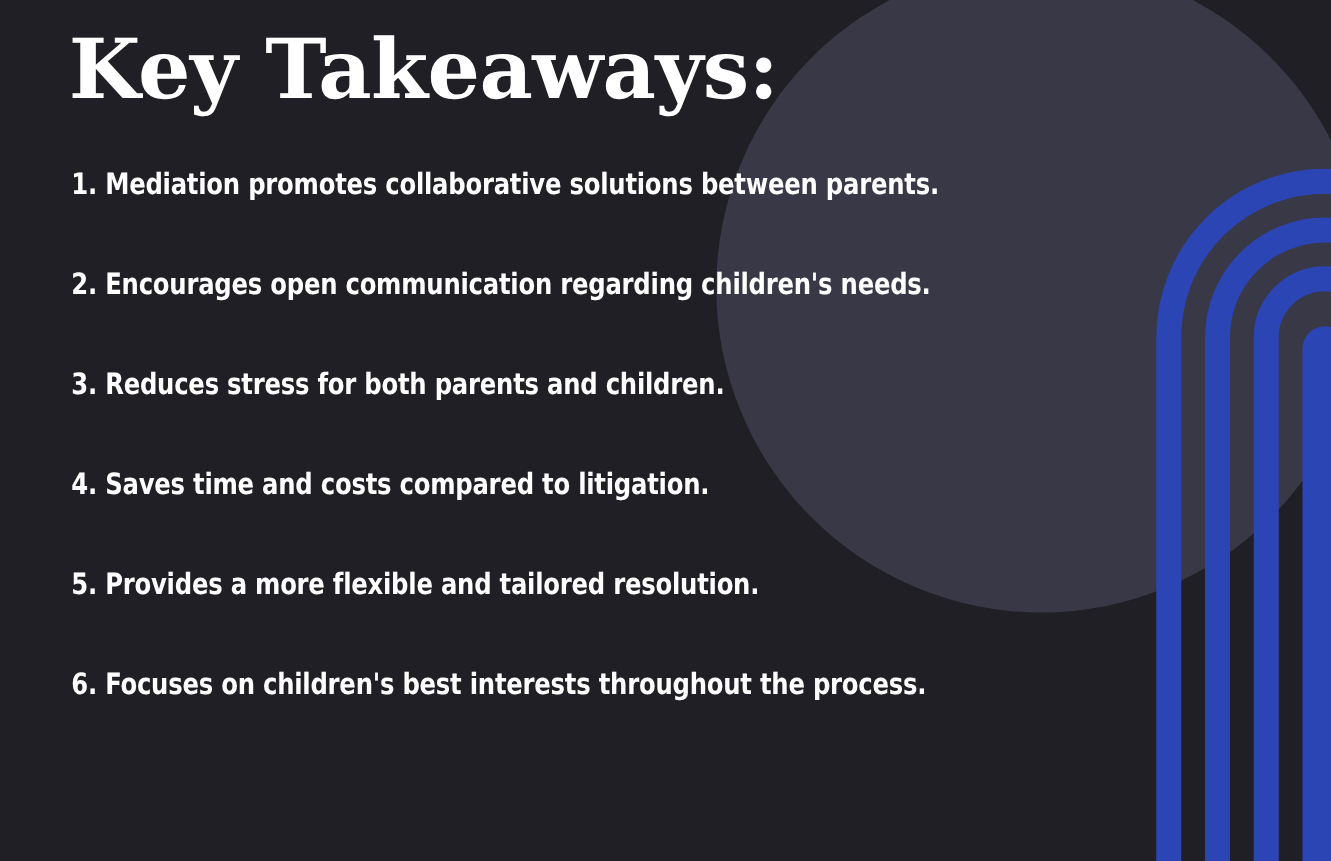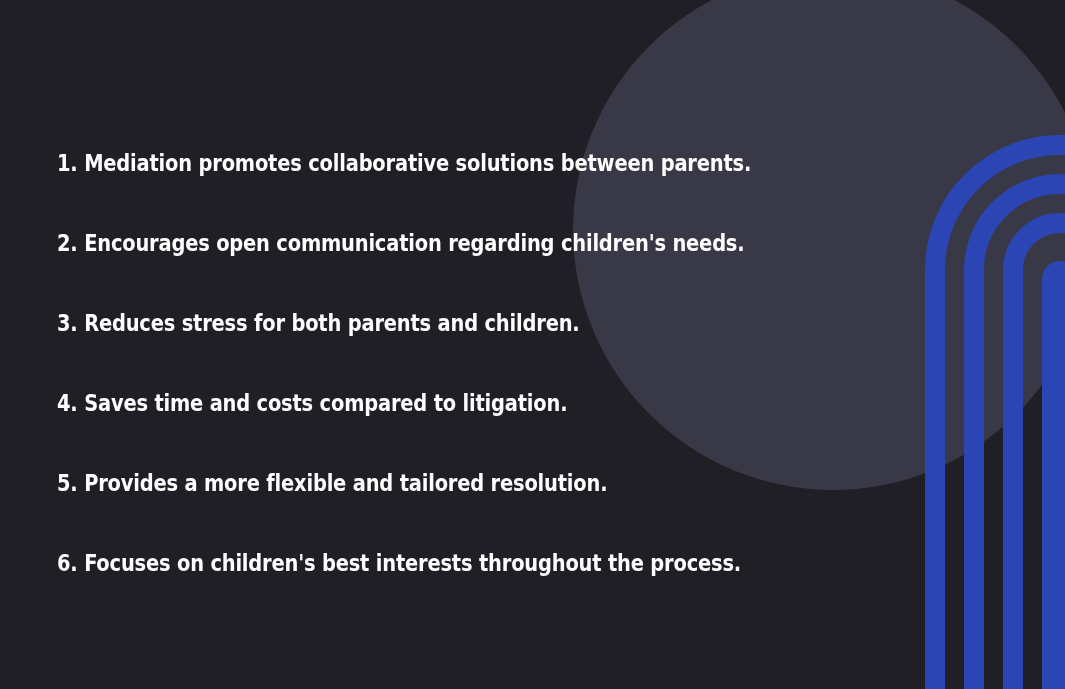--- a/index.html
+++ b/index.html
@@ -59,21 +59,21 @@
     font-weight: 700;
     font-size: 66px;
     line-height: 1.0;
     letter-spacing: -0.5px;
     color: #ffffff;
     white-space: nowrap;
   }
   .takeaway-list {
     position: absolute;
     left: 57px;
-    top: 152px;
+    top: 136px;
     width: 860px;
     margin: 0;
     padding: 0;
     list-style: none;
   }
   .takeaway-item {
     font-family: "DejaVu Sans Condensed", "Liberation Sans Narrow", "Liberation Sans", sans-serif;
     font-weight: 700;
     font-size: 23.5px;
     line-height: 1.0;
@@ -102,20 +102,21 @@
         <path d="M 74 539 L 74 120 A 86 86 0 0 1 246 120 L 246 539"></path>
         <path d="M 113 539 L 113 120 A 47 47 0 0 1 207 120 L 207 539"></path>
         <path d="M 152 539 L 152 129 A 8 8 0 0 1 168 129 L 168 539"></path>
       </g>
     </svg>
 
   </div>
 
   <div class="content">
 
+    <h1 class="title">Key Takeaways:</h1>
 
     <ul class="takeaway-list">
       <li class="takeaway-item">1. Mediation promotes collaborative solutions between parents.</li>
       <li class="takeaway-item">2. Encourages open communication regarding children's needs.</li>
       <li class="takeaway-item">3. Reduces stress for both parents and children.</li>
       <li class="takeaway-item">4. Saves time and costs compared to litigation.</li>
       <li class="takeaway-item">5. Provides a more flexible and tailored resolution.</li>
       <li class="takeaway-item">6. Focuses on children's best interests throughout the process.</li>
     </ul>
 

